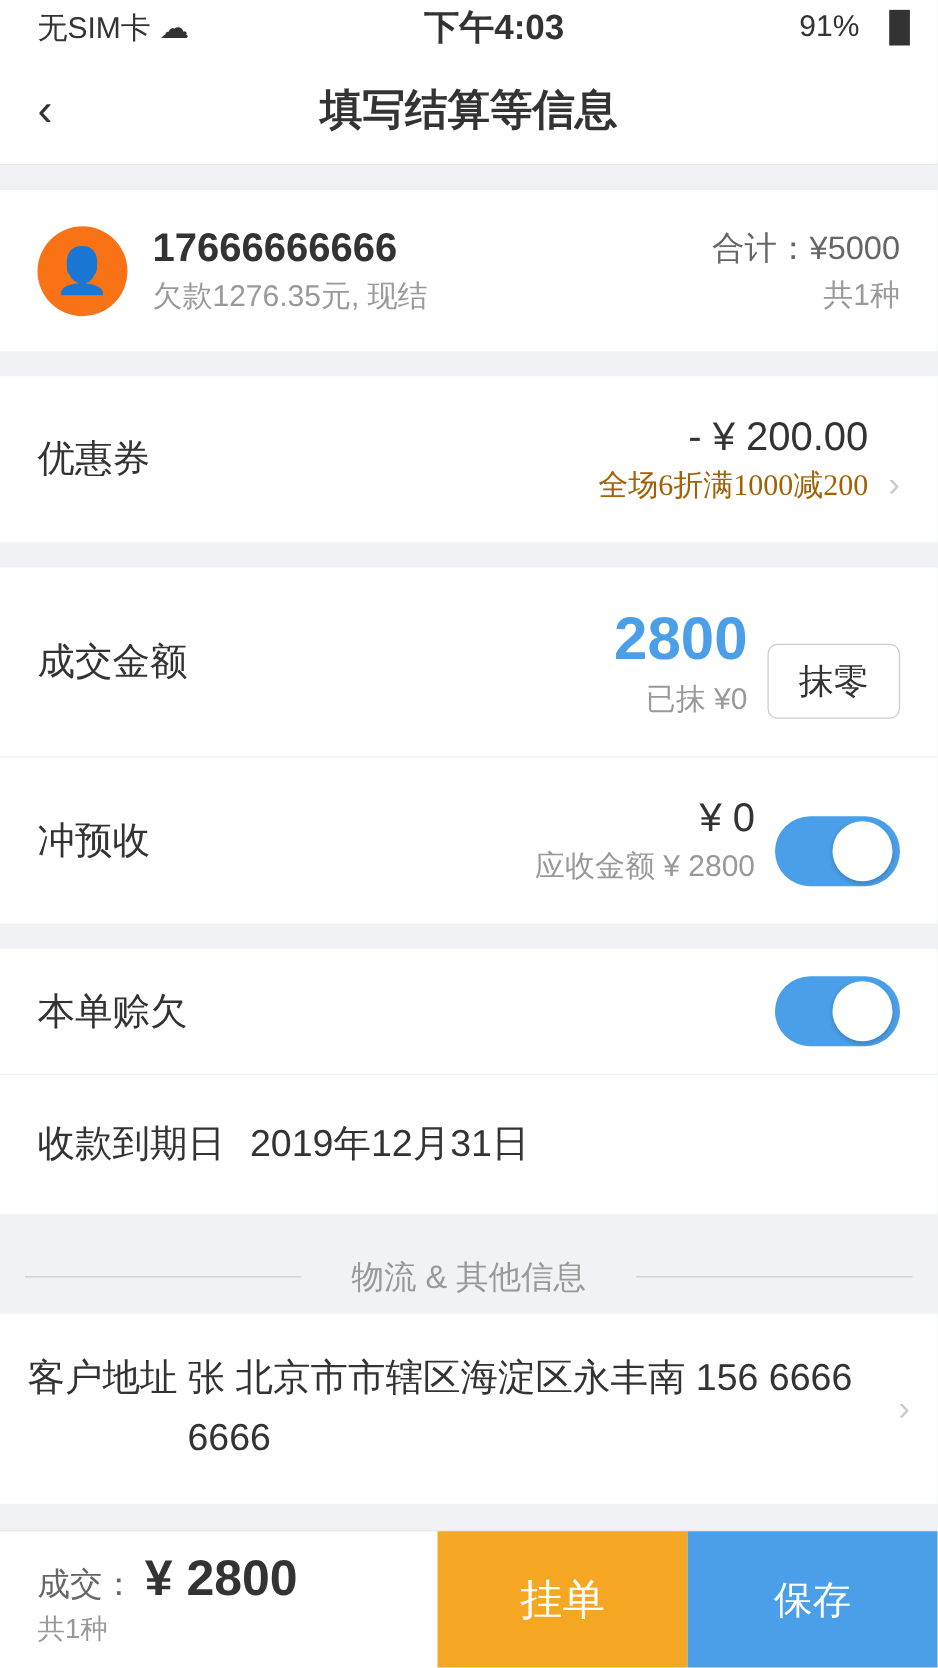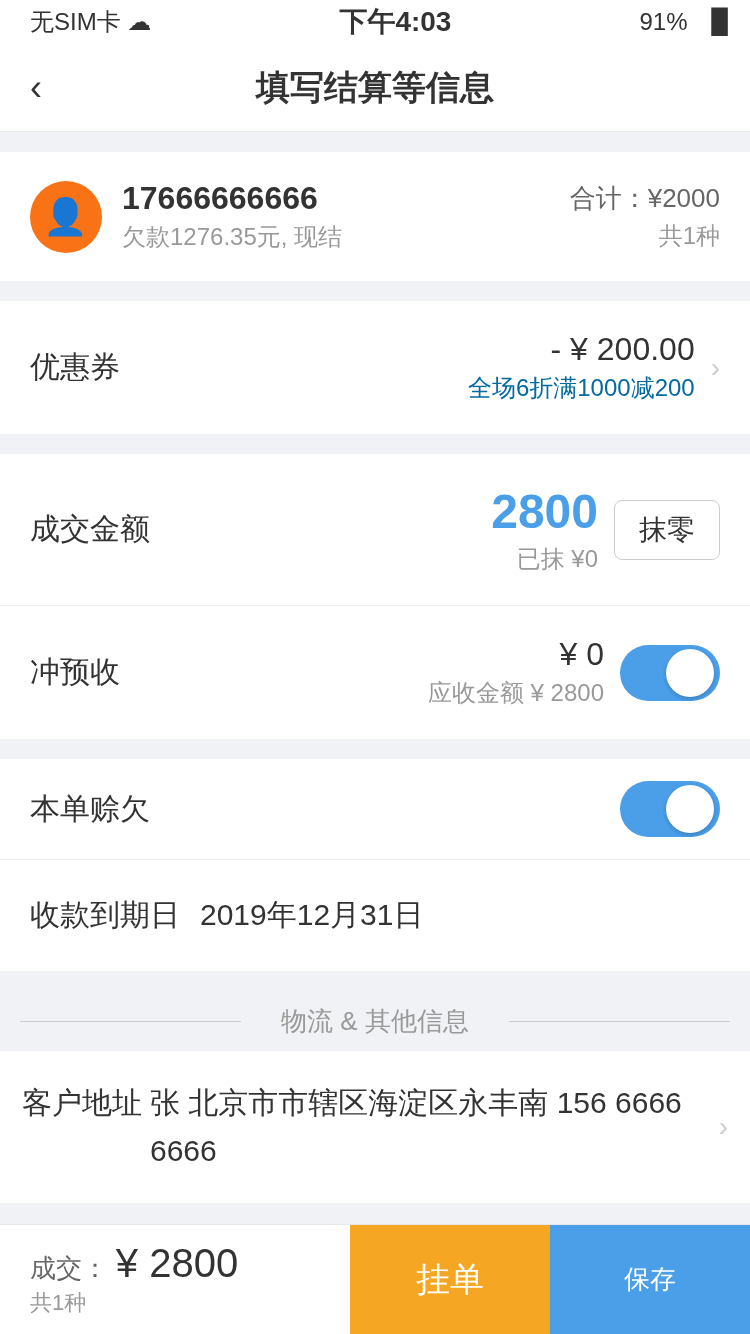--- a/index.html
+++ b/index.html
@@ -98,23 +98,23 @@
       display: flex;
       align-items: center;
       justify-content: space-between;
       padding: 30px 30px;
       border-bottom: 1px solid #f0f0f0;
       min-height: 90px;
       border-radius: 27px;
     }
     .section-row:last-child { border-bottom: none; }
     .row-label { font-size: 30px; color: #333; }
-    .row-right { display: flex; align-items: center; gap: 16px; text-align: right; }
+    .row-right { display: flex; align-items: flex-end; gap: 16px; text-align: right; }
     .coupon-amount { font-size: 32px; color: #333; font-weight: 500; }
-    .coupon-desc { font-size: 24px; color: #0369a1; margin-top: 4px; }
+    .coupon-desc { font-size: 24px; color: #a16207; margin-top: 4px; font-family: Liberation Serif, serif; }
     .chevron { font-size: 28px; color: #ccc; }
 
     
     .divider-section {
       height: 20px;
       background: #f0f2f5;
     }
 
     
     .amount-section {
@@ -241,21 +241,21 @@
       height: 110px;
       background: #fff;
       display: flex;
       align-items: center;
       border-top: 1px solid #e8e8e8;
     }
     .bottom-left {
       flex: 1;
       padding: 0 30px;
     }
-    .bottom-amount { font-size: 40px; font-weight: 400; color: #333; }
+    .bottom-amount { font-size: 40px; font-weight: 700; color: #333; }
     .bottom-count { font-size: 22px; color: #999; margin-top: 2px; }
     .bottom-btns {
       display: flex;
       height: 100%;
     }
     .btn-hang {
       width: 200px;
       height: 100%;
       background: #f5a623;
       color: #fff;
@@ -264,21 +264,21 @@
       display: flex;
       align-items: center;
       justify-content: center;
       cursor: pointer;
     }
     .btn-save {
       width: 200px;
       height: 100%;
       background: #4a9fe8;
       color: #fff;
-      font-size: 26px;
+      font-size: 31px;
       font-weight: 500;
       display: flex;
       align-items: center;
       justify-content: center;
       cursor: pointer;
     }
   </style>
 </head>
 <body>
 
@@ -305,21 +305,21 @@
       <div class="avatar">
         <span>👤</span>
       </div>
       <div class="customer-info">
         <div class="customer-phone">17666666666</div>
         <div class="customer-sub">欠款1276.35元, 现结</div>
       </div>
     </div>
     <div class="customer-right">
       <div class="total-label">
-        <span>合计：</span><span>¥2000</span>
+        <span>合计：</span><span>¥5000</span>
       </div>
       <div class="total-count">共1种</div>
     </div>
   </div>
 
   <div class="section">
     <div class="section-row">
       <div class="row-label">优惠券</div>
       <div class="row-right">
         <div>

